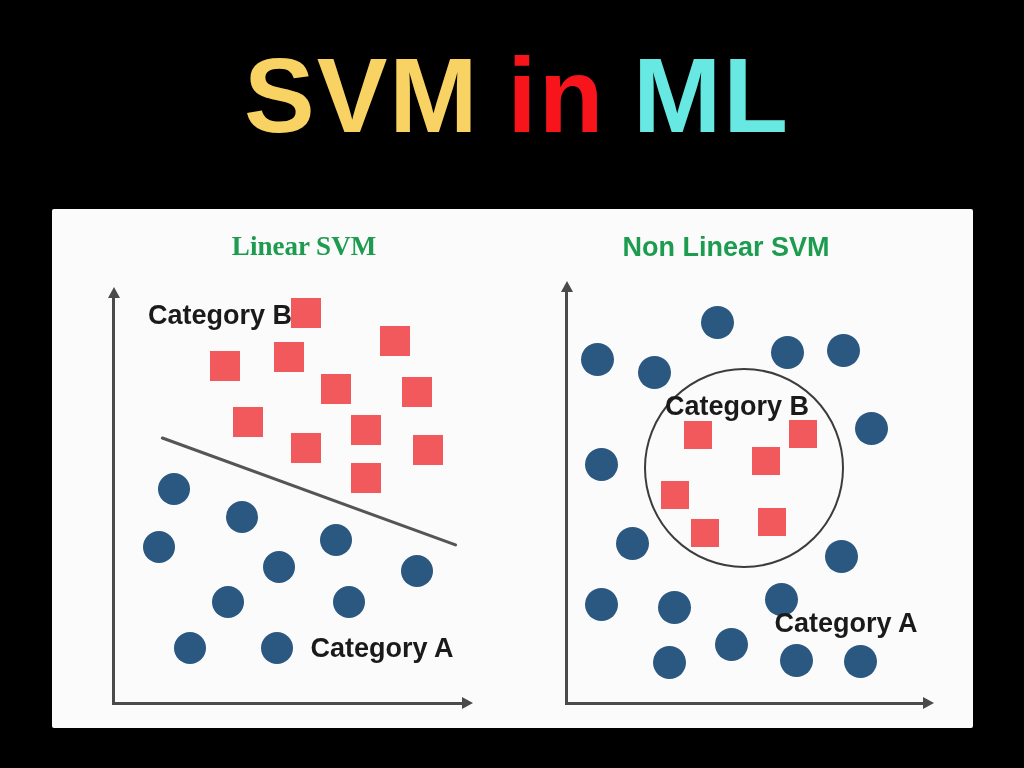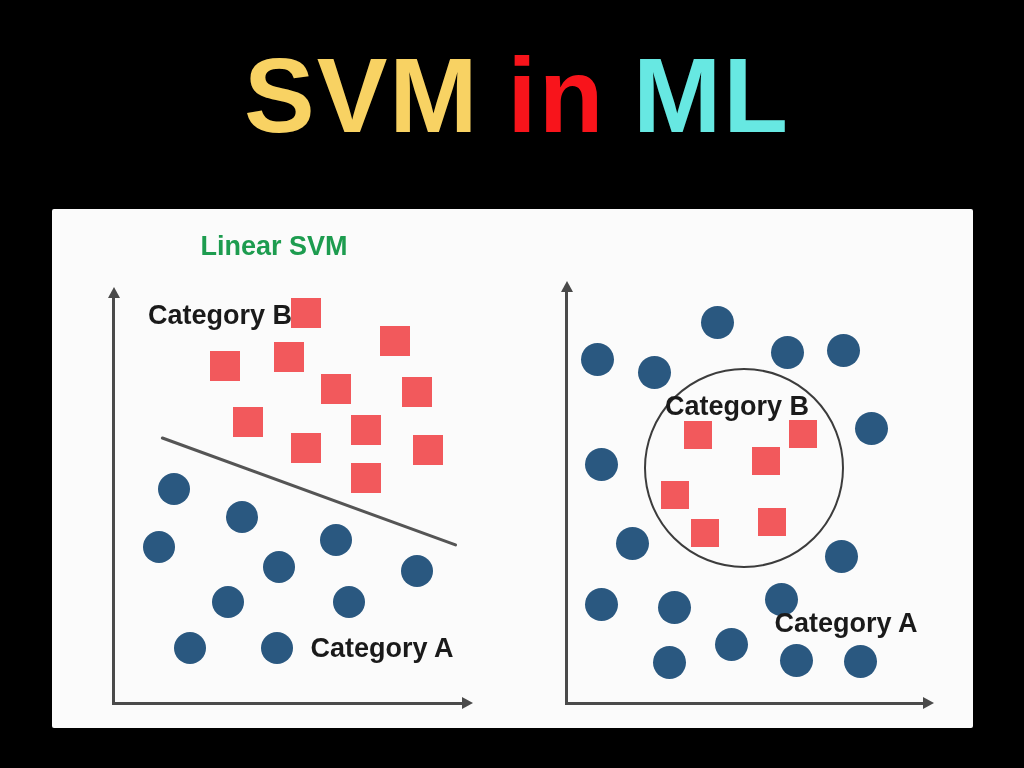--- a/index.html
+++ b/index.html
@@ -27,21 +27,21 @@
     position:absolute;left:52px;top:209px;width:921px;height:519px;
     background:var(--card-bg);border-radius:2px;
   }
 
   
   .panel-title{
     position:absolute;transform:translate(-50%,-50%);
     font-weight:bold;font-size:27px;color:var(--panel-title-color);
     white-space:nowrap;z-index:3;
   }
-  #pt-left{left:222px;top:37px;}
+  #pt-left{left:252px;top:37px;font-family:Liberation Serif, serif;}
   #pt-right{left:674px;top:38px;}
 
   
   .cat-label{
     position:absolute;transform:translate(-50%,-50%);
     font-weight:bold;font-size:27px;color:var(--label-color);
     white-space:nowrap;z-index:4;
   }
   #lbl-lb{left:168px;top:106px;}
   #lbl-la{left:330px;top:439px;}
@@ -72,20 +72,21 @@
 </head>
 <body>
 
 <div class="stage">
 
   <h1 class="main-title"><span class="title-part" style="color: rgb(248, 210, 99);">SVM</span><span class="title-part" style="color: rgb(248, 20, 27);">in</span><span class="title-part" style="color: rgb(103, 232, 226);">ML</span></h1>
 
   <div class="card">
 
     <div class="panel-title" id="pt-left">Linear SVM</div>
+    <div class="panel-title" id="pt-right">Non Linear SVM</div>
 
     <div class="axis" id="ax-ly"></div>
     <div class="arrow up" id="ar-ly"></div>
     <div class="axis" id="ax-lx"></div>
     <div class="arrow right" id="ar-lx"></div>
 
     <div class="axis" id="ax-ry"></div>
     <div class="arrow up" id="ar-ry"></div>
     <div class="axis" id="ax-rx"></div>
     <div class="arrow right" id="ar-rx"></div>

